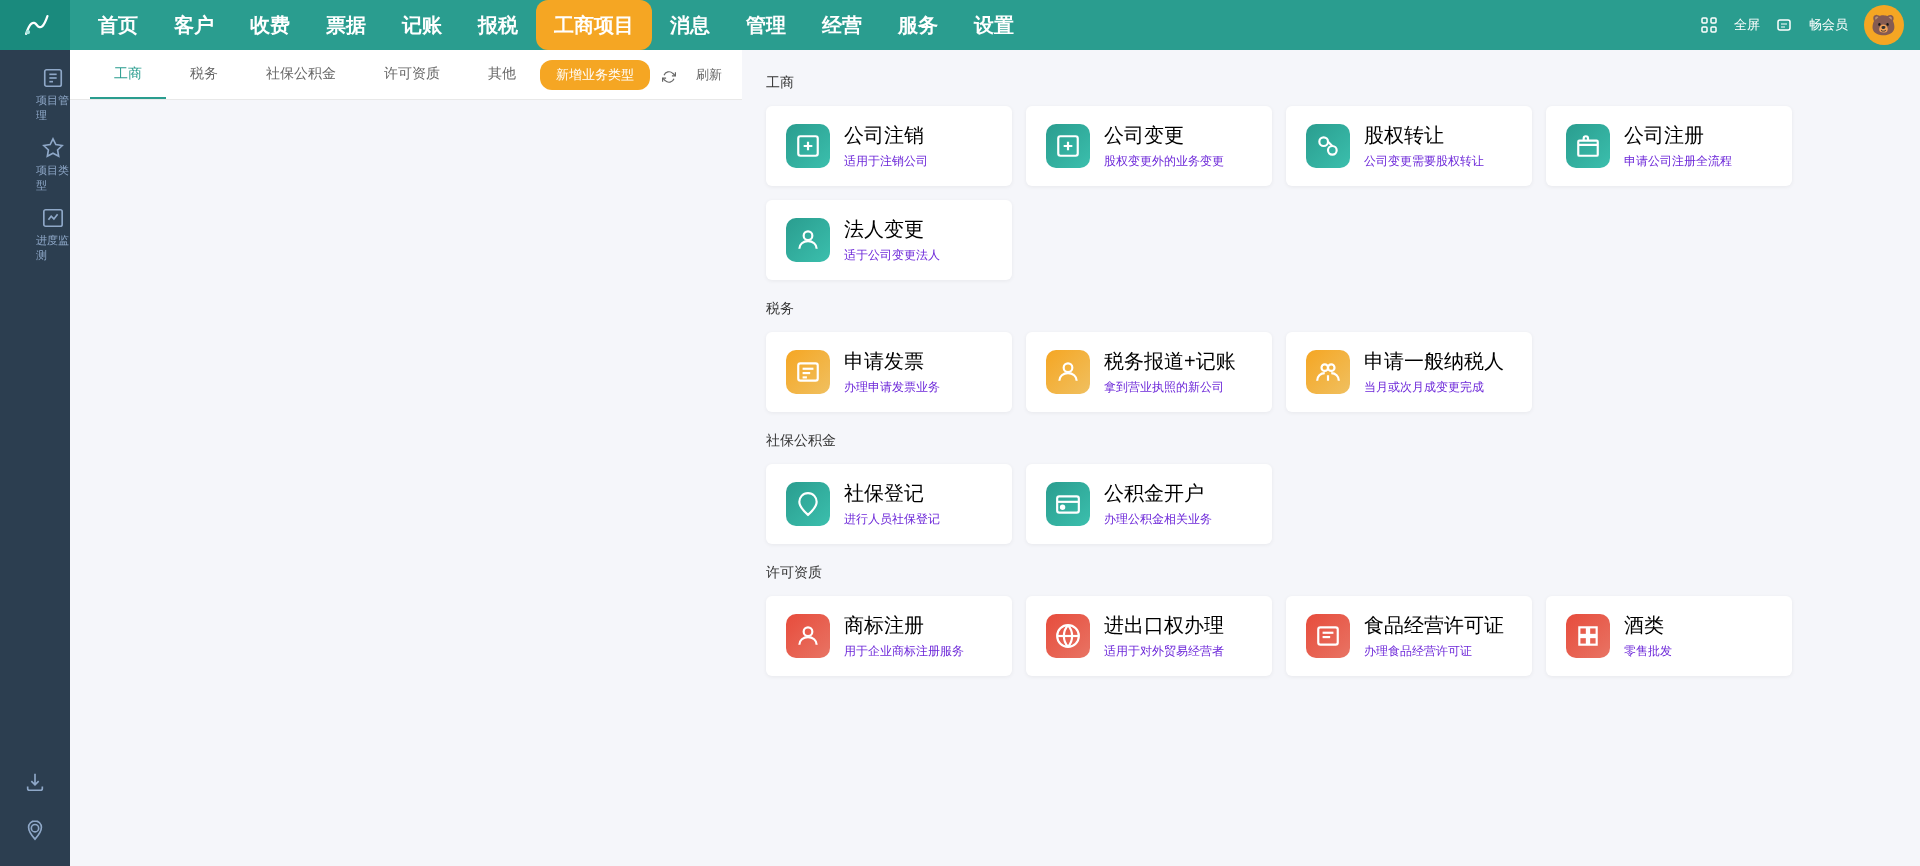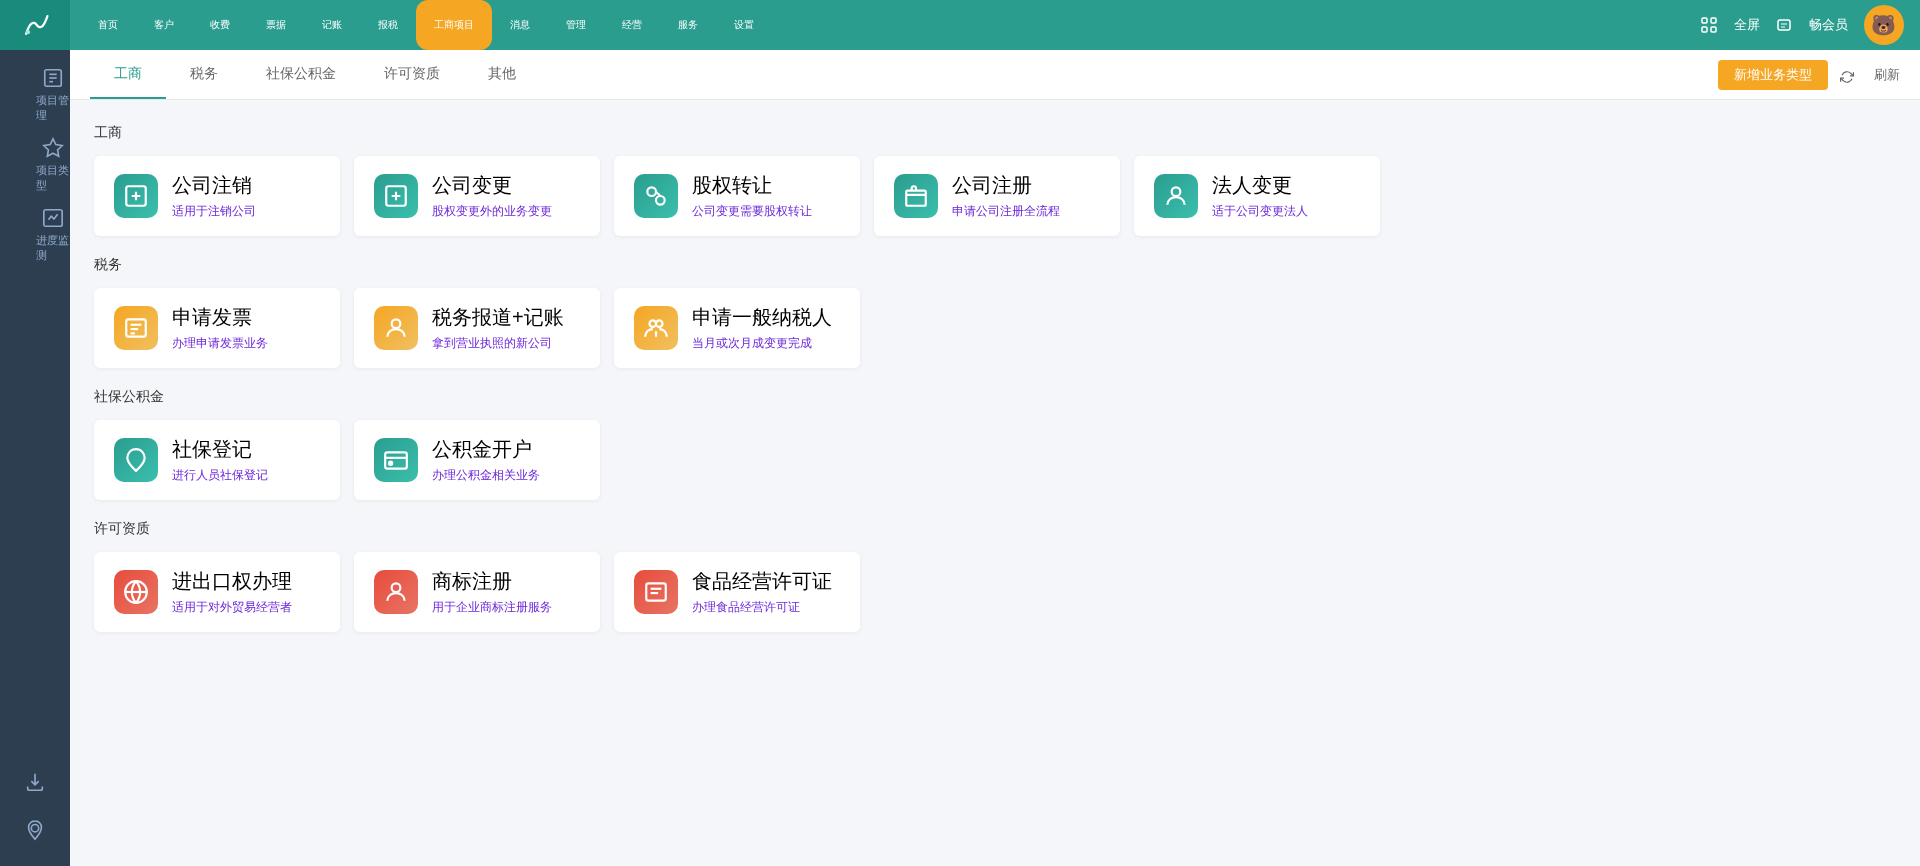--- a/index.html
+++ b/index.html
@@ -25,27 +25,28 @@
     }
     .top-nav-logo svg { width: 32px; height: 32px; }
     .top-nav-items {
       display: flex;
       align-items: center;
       flex: 1;
       padding: 0 10px;
     }
     .nav-item {
       color: #fff;
-      font-size: 10px;
+      font-size: 20px;
       padding: 0 18px;
       height: 50px;
       display: flex;
       align-items: center;
       cursor: pointer;
       white-space: nowrap;
+      font-weight: bold;
     }
     .nav-item.active {
       background: #f5a623;
       border-radius: 12px;
     }
     .top-nav-right {
       display: flex;
       align-items: center;
       gap: 16px;
       padding-right: 16px;
@@ -106,21 +107,21 @@
     .sidebar-bottom-icon {
       width: 40px; height: 40px;
       display: flex; align-items: center; justify-content: center;
       color: #8fa8c8; cursor: pointer;
     }
 
     
     .content-area {
       flex: 1;
       display: flex;
-      flex-direction: column;
+      flex-direction: row;
       overflow: hidden;
       background: #f5f6fa;
     }
 
     
     .tab-bar {
       background: #fff;
       border-bottom: 1px solid #e8e8e8;
       display: flex;
       align-items: center;
@@ -152,21 +153,21 @@
     .tab-actions {
       display: flex;
       align-items: center;
       gap: 12px;
     }
     .btn-add-type {
       background: #f5a623;
       color: #fff;
       border: none;
       padding: 6px 16px;
-      border-radius: 4px;
+      border-radius: 12px;
       font-size: 13px;
       cursor: pointer;
     }
     .btn-refresh {
       color: #666;
       font-size: 13px;
       cursor: pointer;
       display: flex;
       align-items: flex-end;
       gap: 20px;
@@ -494,52 +495,66 @@
             <div class="biz-desc">办理公积金相关业务</div>
           </div>
         </div>
       </div>
 
       <div class="section-title">许可资质</div>
       <div class="card-grid">
         <div class="biz-card">
           <div class="biz-icon red">
             <svg width="26" height="26" viewBox="0 0 24 24" fill="none" stroke="#fff" stroke-width="2">
+                <circle cx="12" cy="8" r="4"></circle>
+                <path d="M4 20c0-4 3.6-7 8-7s8 3 8 7"></path>
+              </svg>
+          </div>
+          <div class="biz-info">
+            <div class="biz-name">商标注册</div>
+            <div class="biz-desc">用于企业商标注册服务</div>
+          </div>
+        </div>
+        <div class="biz-card">
+          <div class="biz-icon red">
+            <svg width="26" height="26" viewBox="0 0 24 24" fill="none" stroke="#fff" stroke-width="2">
                 <circle cx="12" cy="12" r="10"></circle>
                 <line x1="2" y1="12" x2="22" y2="12"></line>
                 <path d="M12 2a15 15 0 010 20M12 2a15 15 0 000 20"></path>
               </svg>
           </div>
           <div class="biz-info">
             <div class="biz-name">进出口权办理</div>
             <div class="biz-desc">适用于对外贸易经营者</div>
           </div>
         </div>
         <div class="biz-card">
           <div class="biz-icon red">
             <svg width="26" height="26" viewBox="0 0 24 24" fill="none" stroke="#fff" stroke-width="2">
-                <circle cx="12" cy="8" r="4"></circle>
-                <path d="M4 20c0-4 3.6-7 8-7s8 3 8 7"></path>
-              </svg>
-          </div>
-          <div class="biz-info">
-            <div class="biz-name">商标注册</div>
-            <div class="biz-desc">用于企业商标注册服务</div>
-          </div>
-        </div>
-        <div class="biz-card">
-          <div class="biz-icon red">
-            <svg width="26" height="26" viewBox="0 0 24 24" fill="none" stroke="#fff" stroke-width="2">
                 <rect x="3" y="4" width="18" height="16" rx="2"></rect>
                 <line x1="7" y1="9" x2="17" y2="9"></line>
                 <line x1="7" y1="13" x2="14" y2="13"></line>
               </svg>
           </div>
           <div class="biz-info">
             <div class="biz-name">食品经营许可证</div>
             <div class="biz-desc">办理食品经营许可证</div>
           </div>
         </div>
+        <div class="biz-card">
+          <div class="biz-icon red">
+            <svg width="26" height="26" viewBox="0 0 24 24" fill="none" stroke="#fff" stroke-width="2">
+                <rect x="4" y="4" width="7" height="7"></rect>
+                <rect x="13" y="4" width="7" height="7"></rect>
+                <rect x="4" y="13" width="7" height="7"></rect>
+                <rect x="13" y="13" width="7" height="7"></rect>
+              </svg>
+          </div>
+          <div class="biz-info">
+            <div class="biz-name">酒类</div>
+            <div class="biz-desc">零售批发</div>
+          </div>
+        </div>
       </div>
 
     </div>
   </div>
 </div>
 
 </body></html>

